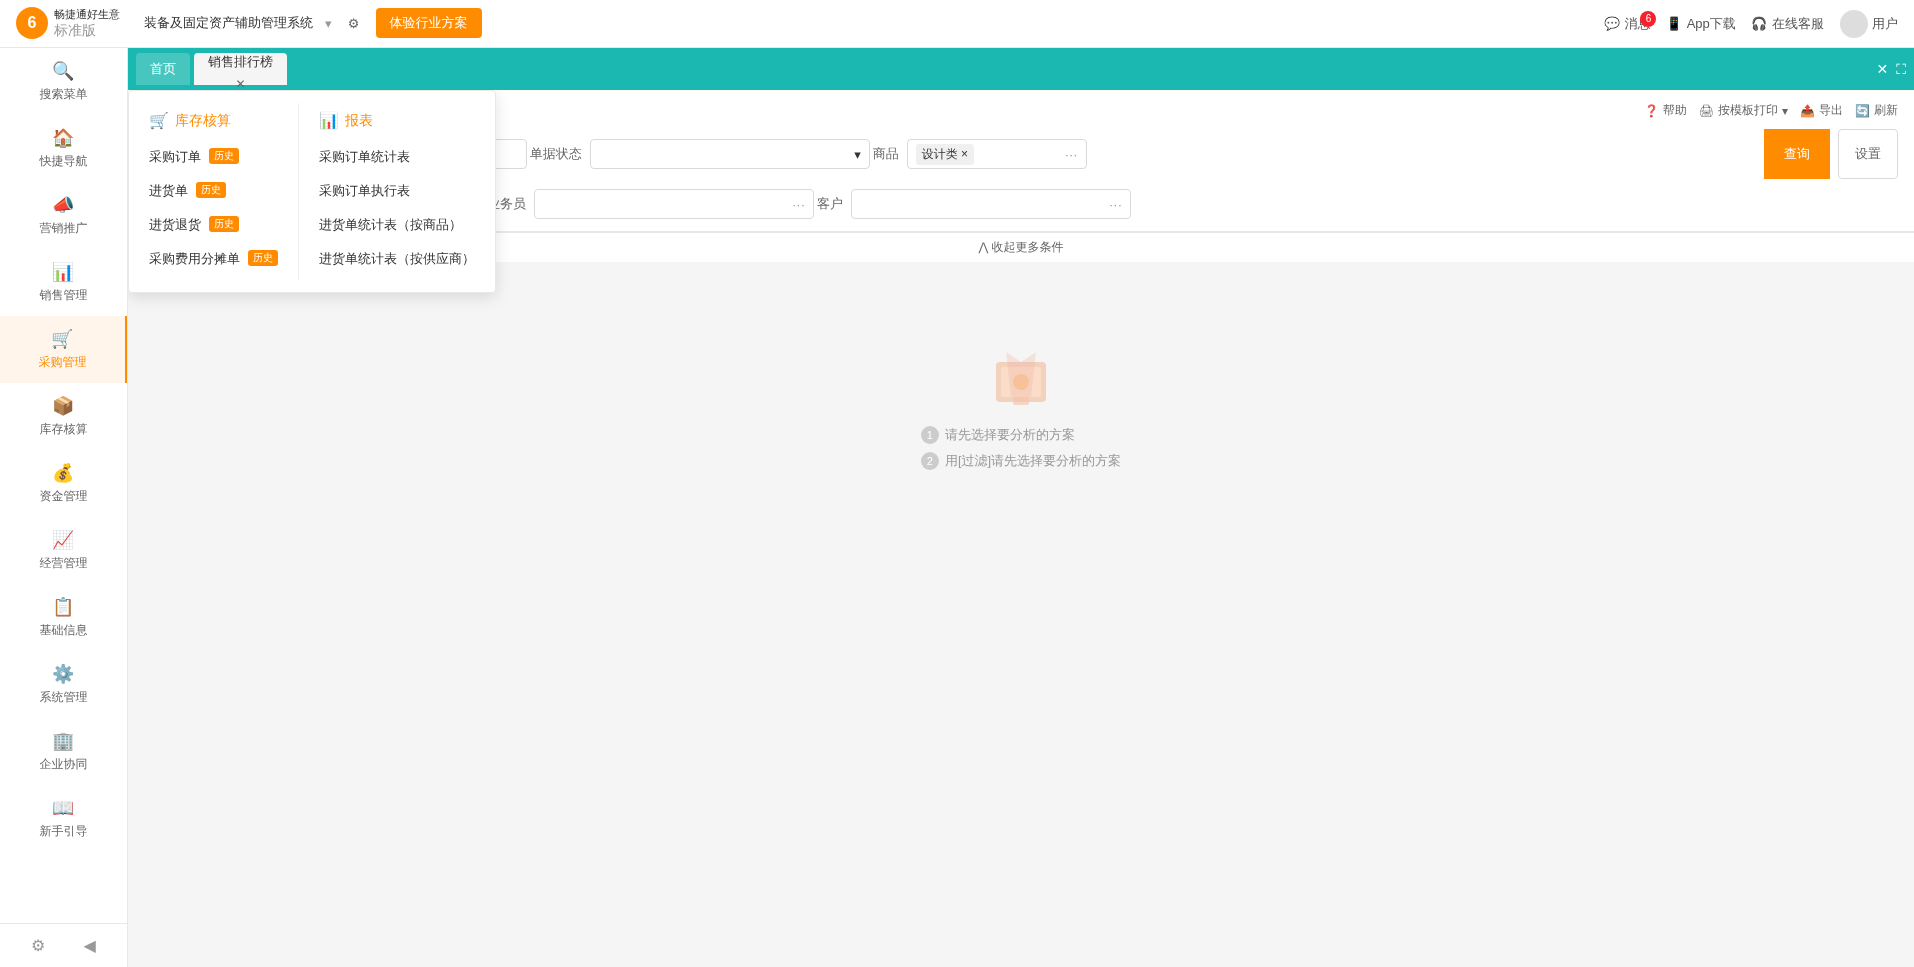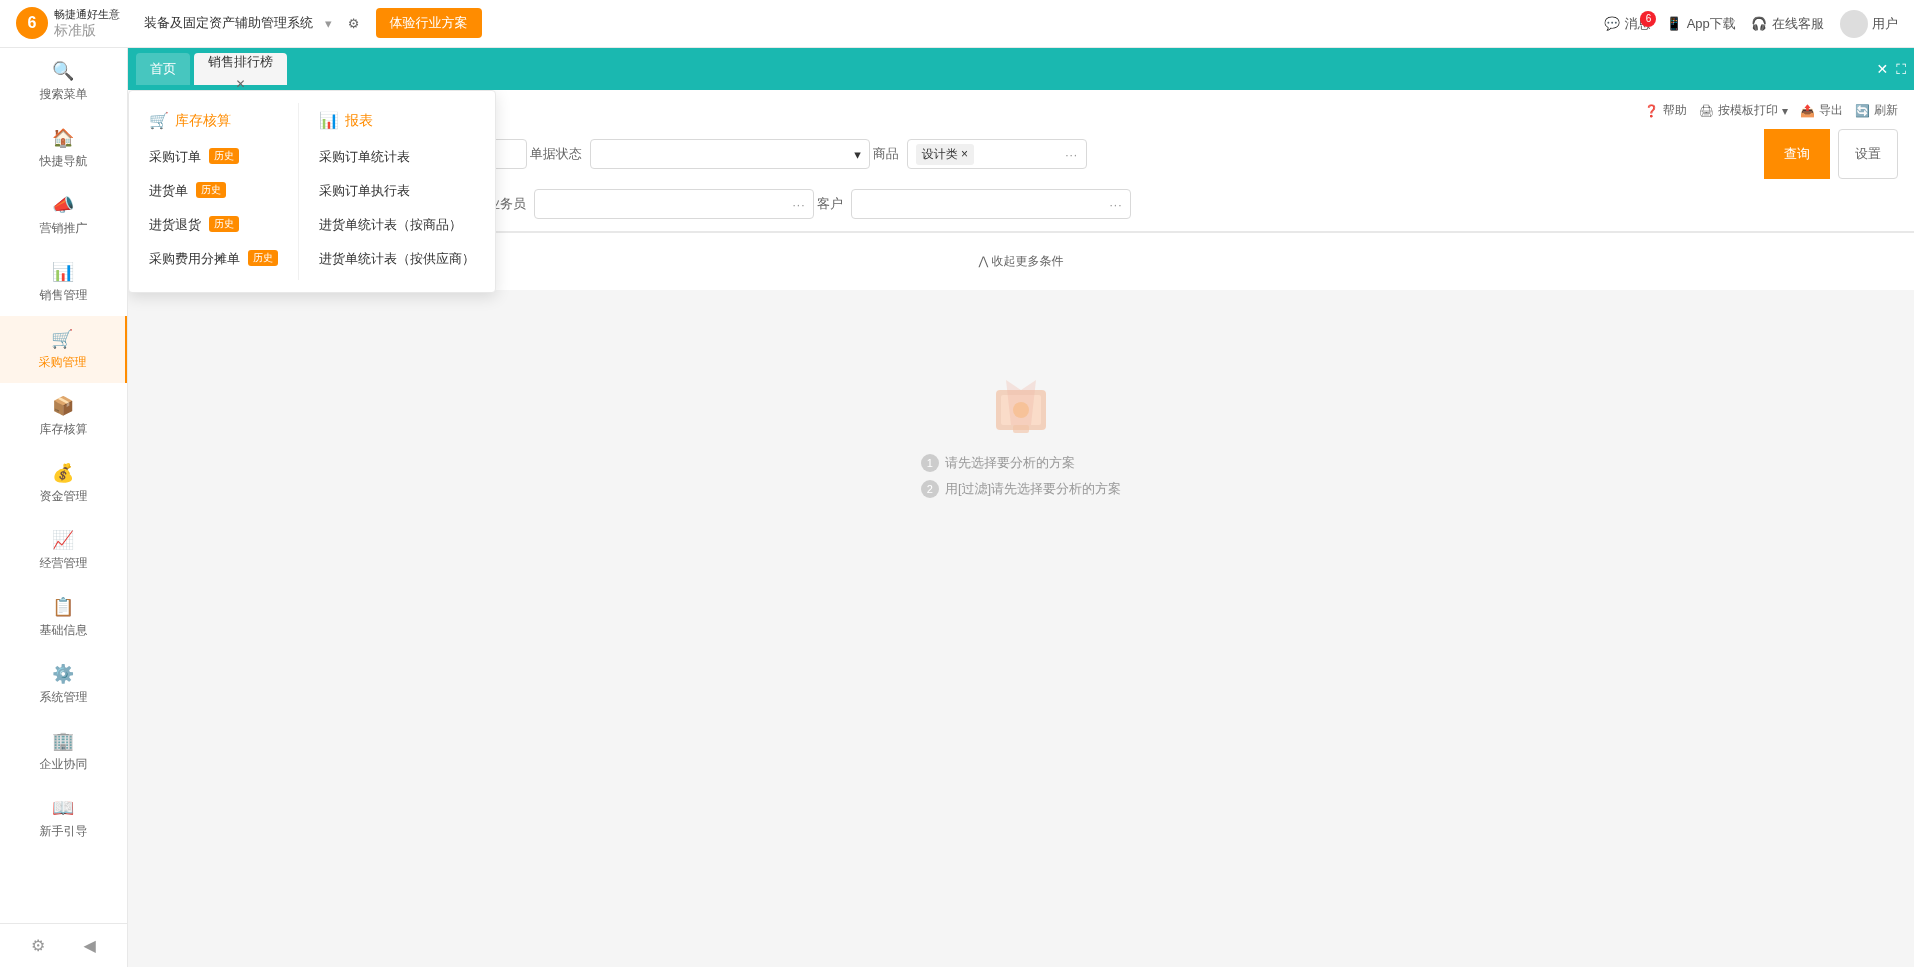--- a/index.html
+++ b/index.html
@@ -50,21 +50,21 @@
     .filter-toolbar { display: flex; align-items: center; justify-content: flex-end; gap: 12px; margin-bottom: 10px; }
     .filter-action-btn { display: flex; align-items: center; gap: 4px; cursor: pointer; color: #666; font-size: 12px; }
     .filter-row { display: flex; align-items: center; gap: 3px; flex-wrap: wrap; }
     .filter-group { display: flex; align-items: center; gap: 8px; }
     .filter-label { color: #666; font-size: 13px; white-space: nowrap; }
     .filter-input { border: 1px solid #d9d9d9; border-radius: 4px; padding: 4px 8px; font-size: 13px; color: #333; min-width: 180px; display: flex; align-items: center; justify-content: space-between; cursor: pointer; background: white; height: 30px; }
     .filter-tag { background: #f0f0f0; border-radius: 3px; padding: 2px 6px; font-size: 12px; display: flex; align-items: center; gap: 4px; }
     .query-btn { background: #ff8c00; color: white; border: none; padding: 16px 20px; border-radius: 0; cursor: pointer; font-size: 13px; }
     .settings-btn { background: white; border: 1px solid #d9d9d9; color: #666; padding: 6px 16px; border-radius: 4px; cursor: pointer; font-size: 13px; }
     .filter-dots { color: #999; cursor: pointer; }
-    .collapse-bar { text-align: center; padding: 20px; color: #666; font-size: 12px; cursor: pointer; background: white; border-top: 1px solid #e8e8e8; }
+    .collapse-bar { text-align: center; padding: 6px; color: #666; font-size: 12px; cursor: pointer; background: white; border-top: 1px solid #e8e8e8; }
 
     
     .empty-state { display: flex; flex-direction: column; align-items: center; justify-content: center; padding: 80px 0; }
     .empty-tips { color: #999; font-size: 13px; line-height: 2; }
     .empty-tip-item { display: flex; align-items: center; gap: 6px; }
     .tip-num { width: 18px; height: 18px; border-radius: 50%; background: #ccc; color: white; display: flex; align-items: center; justify-content: center; font-size: 11px; }
 
     
     .dropdown-menu { position: absolute; top: 42px; left: 0; background: white; border: 1px solid #e8e8e8; border-radius: 4px; box-shadow: 0 4px 16px rgba(0,0,0,0.12); z-index: 1000; display: flex; min-width: 340px; }
     .dropdown-col { padding: 16px 0; min-width: 160px; }

